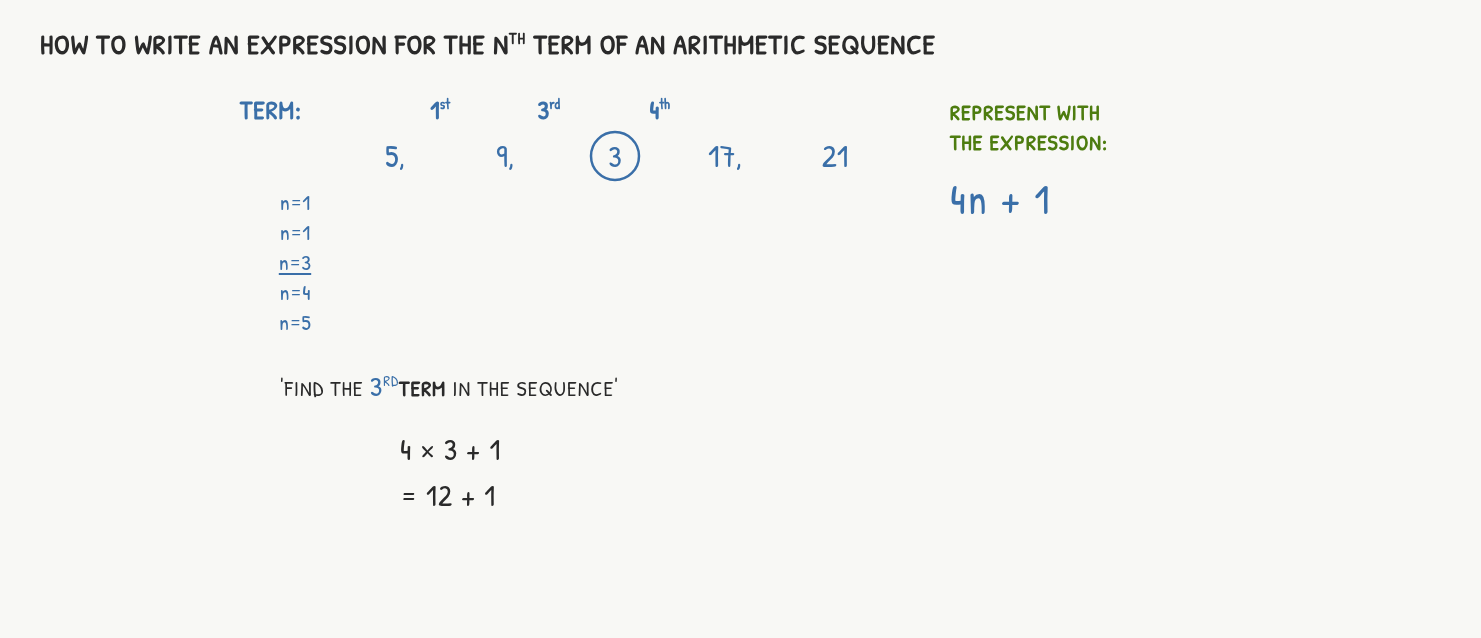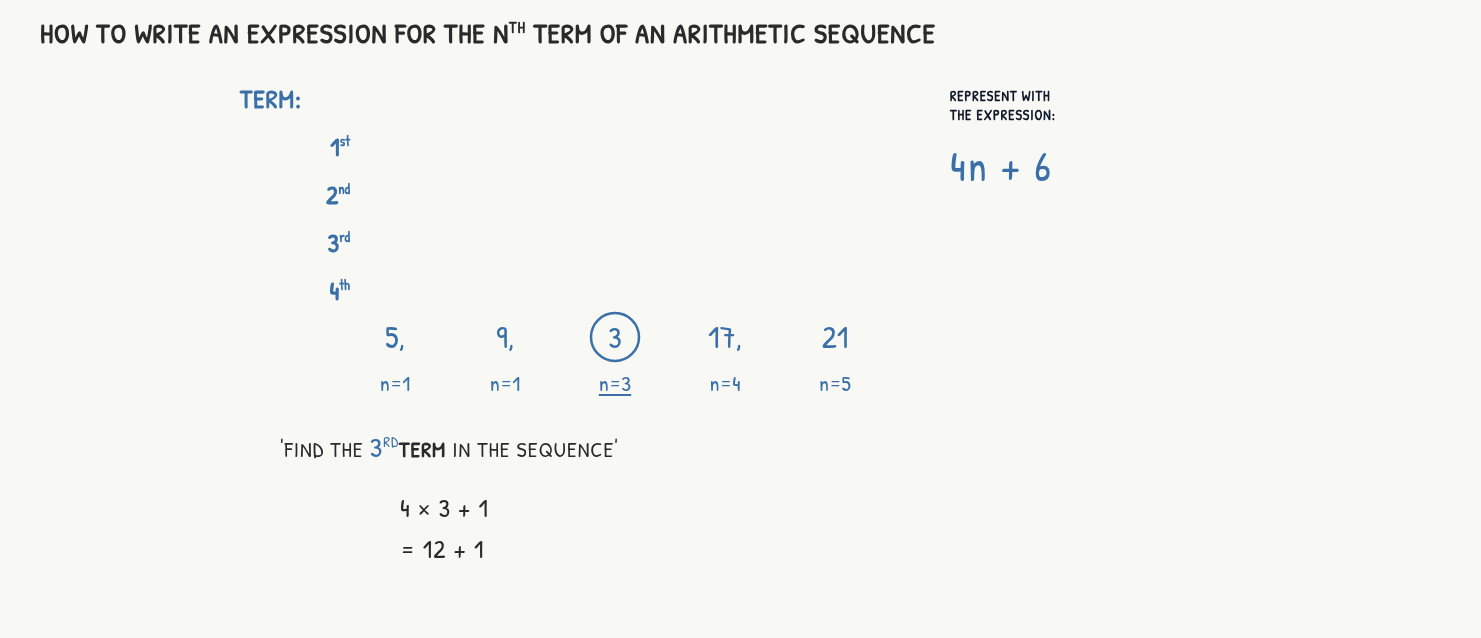--- a/index.html
+++ b/index.html
@@ -10,21 +10,21 @@
       background: #f5f5f0;
       font-family: 'Patrick Hand', 'Comic Sans MS', 'Chalkboard SE', cursive;
       overflow: hidden;
       position: relative;
     }
 
     .page {
       width: 1481px;
       height: 638px;
       background: #f8f8f5;
-      padding: 17px 40px 20px 40px;
+      padding: 28px 40px 20px 40px;
     }
 
     .title {
       font-size: 28px;
       color: #2a2a2a;
       font-weight: bold;
       letter-spacing: 1px;
       text-transform: uppercase;
       margin-bottom: 30px;
       line-height: 1.2;
@@ -50,24 +50,23 @@
     }
 
     .terms-table {
       display: flex;
       flex-direction: column;
       align-items: flex-start;
     }
 
     .term-row {
       display: flex;
-      flex-direction: column;
+      flex-direction: row;
       align-items: baseline;
       margin-bottom: 2px;
-      gap: 13px;
     }
 
     .term-label {
       font-size: 26px;
       color: #3a6fa8;
       font-weight: bold;
       width: 100px;
       letter-spacing: 1px;
     }
 
@@ -128,21 +127,21 @@
     .circle-wrap span {
       position: relative;
       z-index: 2;
       font-size: 30px;
       color: #3a6fa8;
       font-weight: normal;
     }
 
     .n-row {
       display: flex;
-      flex-direction: row;
+      flex-direction: column;
       align-items: center;
     }
 
     .n-spacer {
       width: 100px;
     }
 
     .n-cell {
       width: 110px;
       text-align: center;
@@ -154,22 +153,22 @@
       text-decoration: underline;
       text-underline-offset: 3px;
     }
 
     .represent-box {
       margin-left: 60px;
       margin-top: 5px;
     }
 
     .represent-label {
-      font-size: 14px;
-      color: #0f172a;
+      font-size: 22px;
+      color: #4d7c0f;
       text-transform: uppercase;
       letter-spacing: 1px;
       line-height: 1.4;
       font-weight: bold;
       margin-bottom: 12px;
     }
 
     .expression {
       font-size: 42px;
       color: #3a6fa8;
@@ -207,44 +206,41 @@
     }
 
     .calc-section {
       margin-left: 360px;
       display: flex;
       flex-direction: column;
       gap: 6px;
     }
 
     .calc-line {
-      font-size: 26px;
+      font-size: 30px;
       color: #2a2a2a;
       letter-spacing: 1px;
     }
   </style>
 </head>
 <body>
 
 <div class="page">
 
   <div class="title">
     <span>HOW TO WRITE AN EXPRESSION FOR THE </span><span class="nth"><span>n</span><sup>th</sup></span><span> TERM OF AN ARITHMETIC SEQUENCE</span>
   </div>
 
   <div class="sequence-section">
     <div class="terms-table">
 
       <div class="term-row">
         <div class="term-label">TERM:</div>
         <div class="term-cell">
           <span>1</span><sup>st</sup>
-        </div>
-        <div class="term-cell">
-          <span>2</span><sup>nd</sup>
         </div>
         <div class="term-cell">
           <span>3</span><sup>rd</sup>
         </div>
         <div class="term-cell">
           <span>4</span><sup>th</sup>
         </div>
       </div>
 
       <div class="value-row">
@@ -280,21 +276,21 @@
         <div class="n-cell">n=5</div>
       </div>
 
     </div>
 
     <div class="represent-box">
       <div class="represent-label">
         <div>REPRESENT WITH</div>
         <div>THE EXPRESSION:</div>
       </div>
-      <div class="expression">4n + 6</div>
+      <div class="expression">4n + 1</div>
     </div>
   </div>
 
   <div class="find-section">
     <div class="find-text">
       <span>'FIND THE </span><span class="find-3rd"><span>3</span><sup>rd</sup></span><span class="term-bold">TERM</span><span> IN THE SEQUENCE'</span>
     </div>
   </div>
 
   <div class="calc-section">

